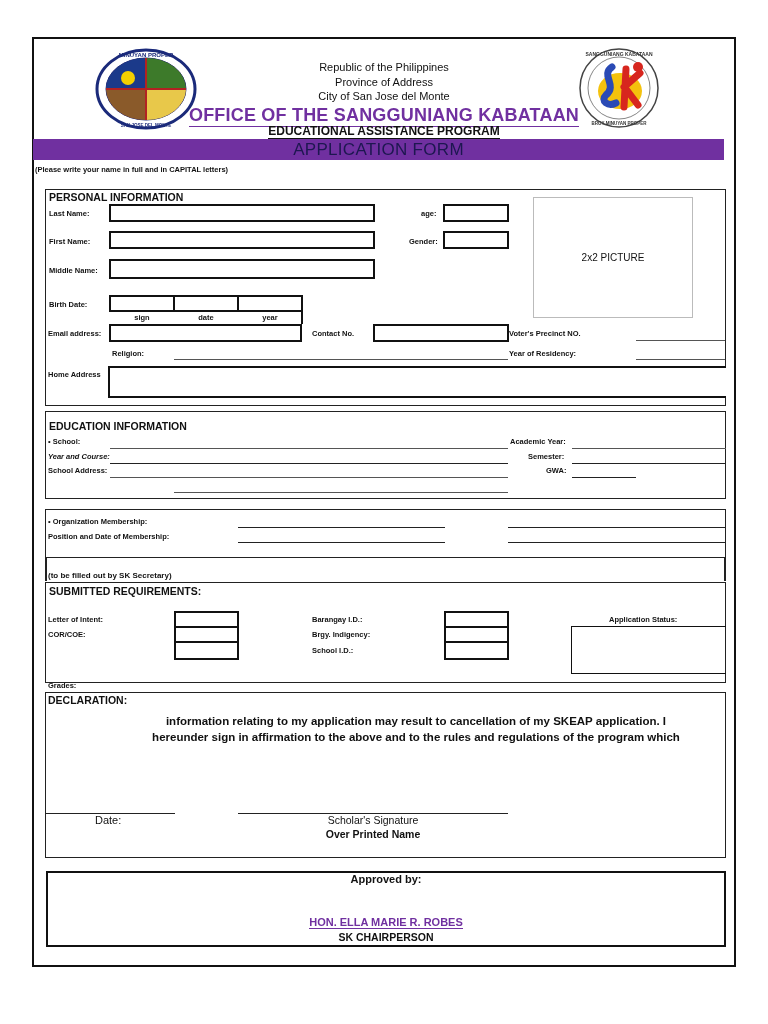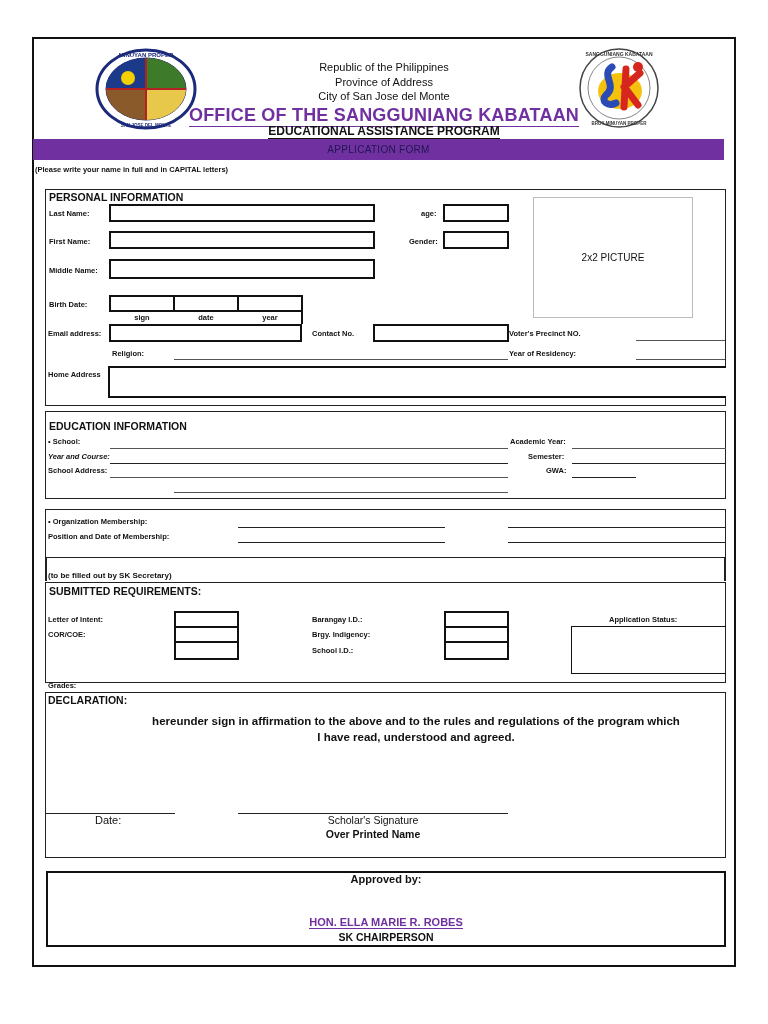--- a/index.html
+++ b/index.html
@@ -5,21 +5,21 @@
   * { box-sizing: border-box; margin: 0; padding: 0; }
   html, body { width: 768px; height: 1024px; background: #ffffff; overflow: hidden; }
   body { position: relative; font-family: "Liberation Sans", "DejaVu Sans", sans-serif; color: #111; }
   .abs { position: absolute; }
   .frame { left: 32px; top: 37px; width: 704px; height: 930px; border: 2px solid #111; }
   .hdr-line { left: 0; width: 768px; text-align: center; font-size: 11px; color: #111; }
   .office { font-size: 18px; color: #7030a0; font-weight: bold; letter-spacing: 0.2px; }
   .office span { border-bottom: 1.5px solid #7030a0; padding-bottom: 1px; }
   .program { font-size: 12px; font-weight: bold; }
   .program span { border-bottom: 1.5px solid #111; }
-  .purple-bar { left: 33px; top: 139px; width: 691px; height: 21px; background: #7030a0; color: #1d1750; text-align: center; font-size: 10px; line-height: 21px; letter-spacing: 0.3px; }
+  .purple-bar { left: 33px; top: 139px; width: 691px; height: 21px; background: #7030a0; color: #1d1750; text-align: center; font-size: 17px; line-height: 21px; letter-spacing: 0.3px; }
   .note { font-size: 7.5px; font-weight: bold; }
   .box { border: 1.5px solid #222; }
   .sec-title { font-size: 10.5px; font-weight: bold; }
   .lbl { font-size: 7.5px; font-weight: bold; white-space: nowrap; }
   .field { border: 2.5px solid #111; background: #fff; }
   .uline { border-bottom: 1px solid #555; height: 0; }
   .uline.dark { border-bottom: 1.5px solid #222; }
   .pic { border: 1.5px solid #bbb; display: flex; align-items: center; justify-content: center; font-size: 10px; }
   .decl { font-size: 11.5px; font-weight: bold; text-align: center; line-height: 16px; }
   .center { text-align: center; }
@@ -155,22 +155,22 @@
 <div class="abs field" style="left:444px; top:611px; width:65px; height:17px;"></div>
 <div class="abs field" style="left:444px; top:626px; width:65px; height:17px;"></div>
 <div class="abs field" style="left:444px; top:641px; width:65px; height:19px;"></div>
 
 <div class="abs lbl" style="left:609px; top:615px;">Application Status:</div>
 <div class="abs" style="left:571px; top:626px; width:155px; height:48px; border:1.5px solid #111; border-right:none;"></div>
 
 <div class="abs box" style="left:45px; top:692px; width:681px; height:166px;"></div>
 <div class="abs sec-title" style="left:48px; top:694px; font-size:10.5px;">DECLARATION:</div>
 <div class="abs decl" style="left:100px; top:713px; width:632px;">
+  <div>information relating to my application may result to cancellation of my SKEAP application. I</div>
   <div>hereunder sign in affirmation to the above and to the rules and regulations of the program which</div>
-  <div>I have read, understood and agreed.</div>
 </div>
 <div class="abs uline dark" style="left:46px; top:813px; width:129px;"></div>
 <div class="abs uline dark" style="left:238px; top:813px; width:270px;"></div>
 <div class="abs" style="left:95px; top:814px; font-size:11px;">Date:</div>
 <div class="abs center" style="left:238px; top:814px; width:270px; font-size:10.5px;">Scholar's Signature</div>
 <div class="abs center" style="left:238px; top:828px; width:270px; font-size:10.5px; font-weight:bold;">Over Printed Name</div>
 
 <div class="abs" style="left:46px; top:871px; width:680px; height:76px; border:2px solid #111;"></div>
 <div class="abs center" style="left:46px; top:873px; width:680px; font-size:11px; font-weight:bold;">Approved by:</div>
 <div class="abs center" style="left:46px; top:916px; width:680px; font-size:11px; font-weight:bold; color:#7030a0;"><span style="border-bottom:1.5px solid #7030a0;">HON. ELLA MARIE R. ROBES</span></div>

